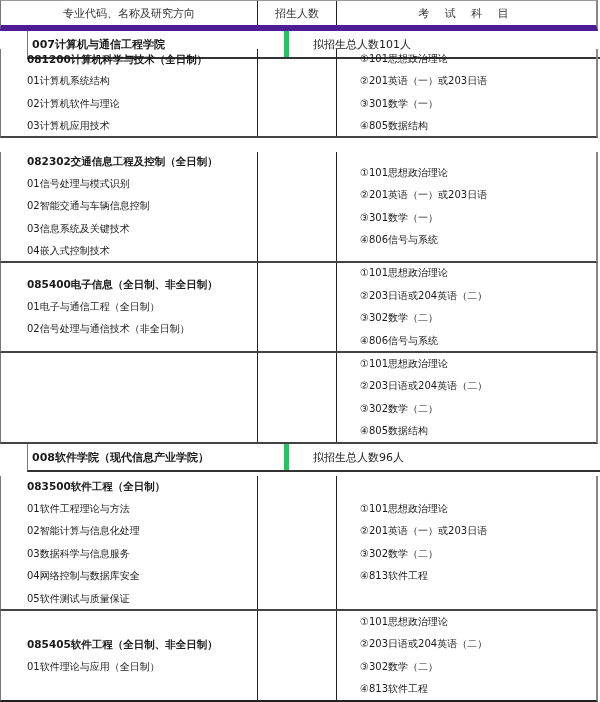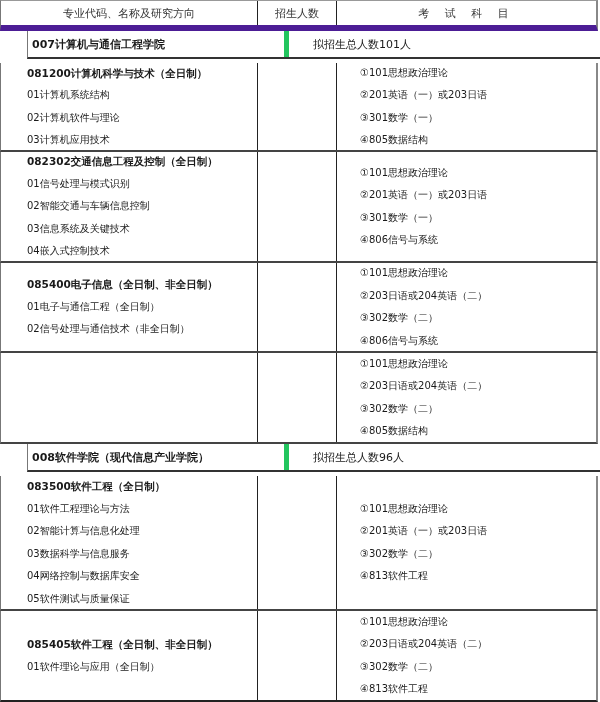--- a/index.html
+++ b/index.html
@@ -39,21 +39,21 @@
     <div class="cell c3">
         <span>考 试 科 目</span>
       </div>
   </div>
 
   <div class="row college" style="top:31px;">
     <div class="cell c1">007计算机与通信工程学院</div>
     <div class="cell c23">拟招生总人数101人</div>
   </div>
 
-  <div class="row major" style="top:63px;height:89px;">
+  <div class="row major" style="top:49px;height:89px;">
     <div class="cell c1">
       <div class="line mtitle">081200计算机科学与技术（全日制）</div>
       <div class="line">01计算机系统结构</div>
       <div class="line">02计算机软件与理论</div>
       <div class="line">03计算机应用技术</div>
     </div>
     <div class="cell c2"></div>
     <div class="cell c3">
       <div class="line">①101思想政治理论</div>
       <div class="line">②201英语（一）或203日语</div>

